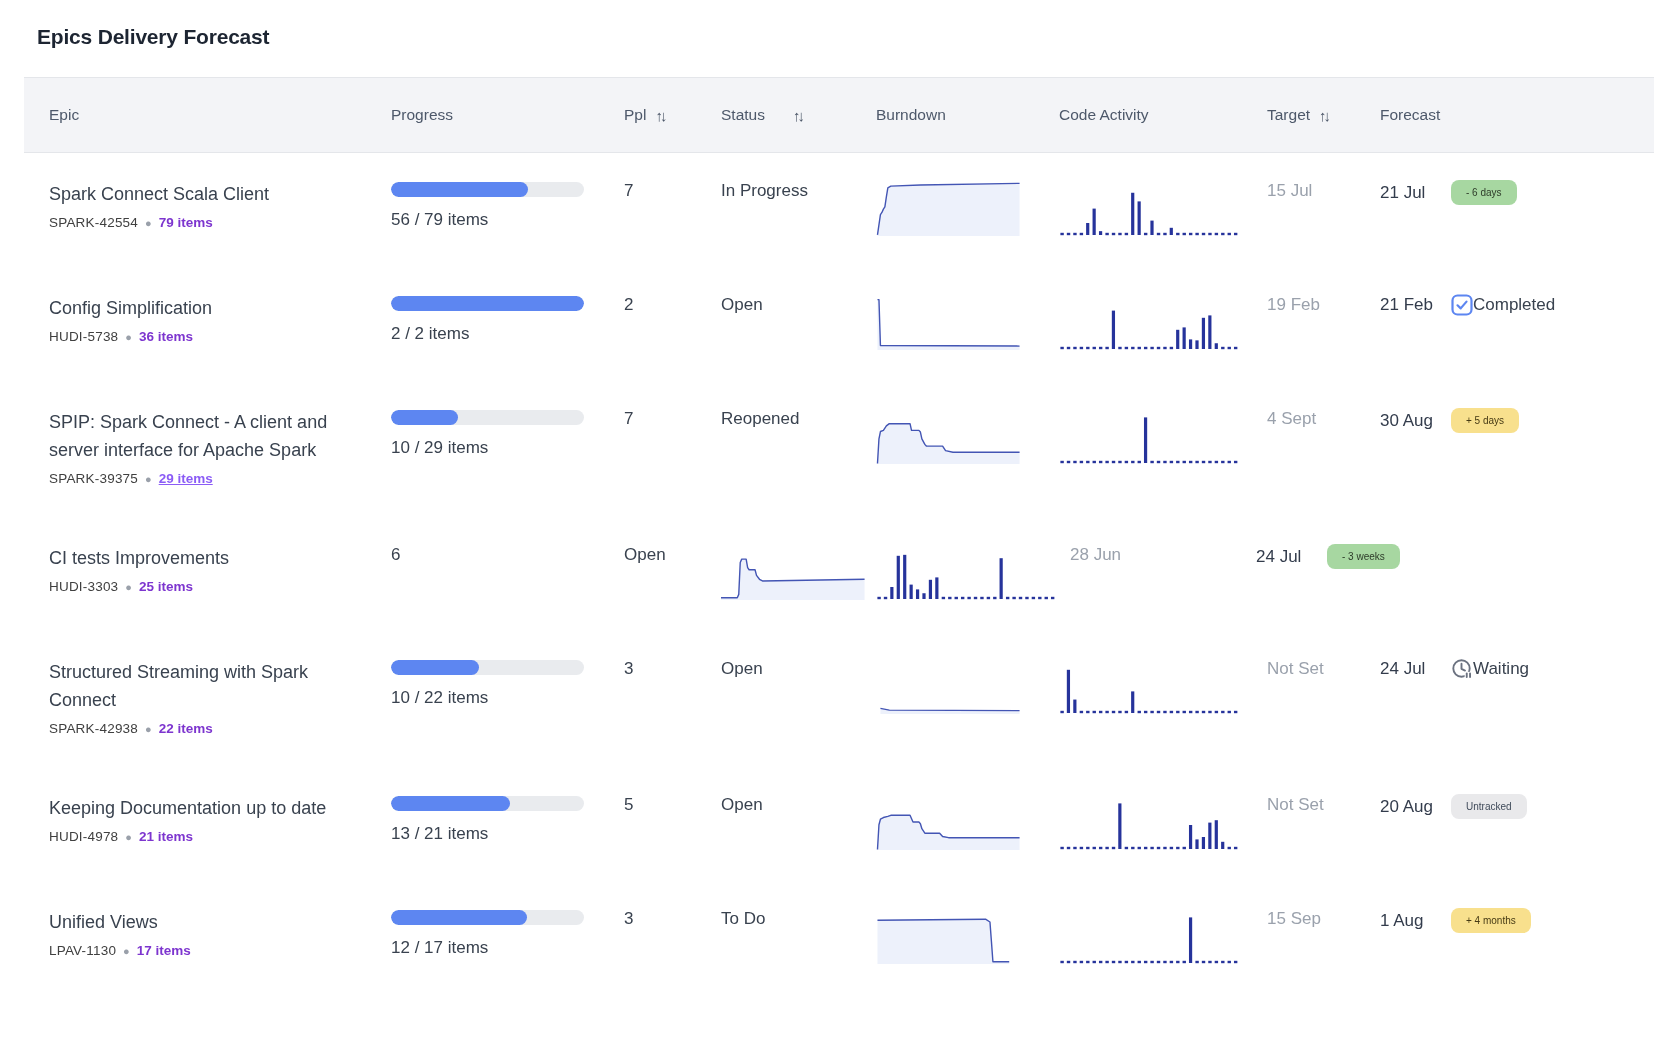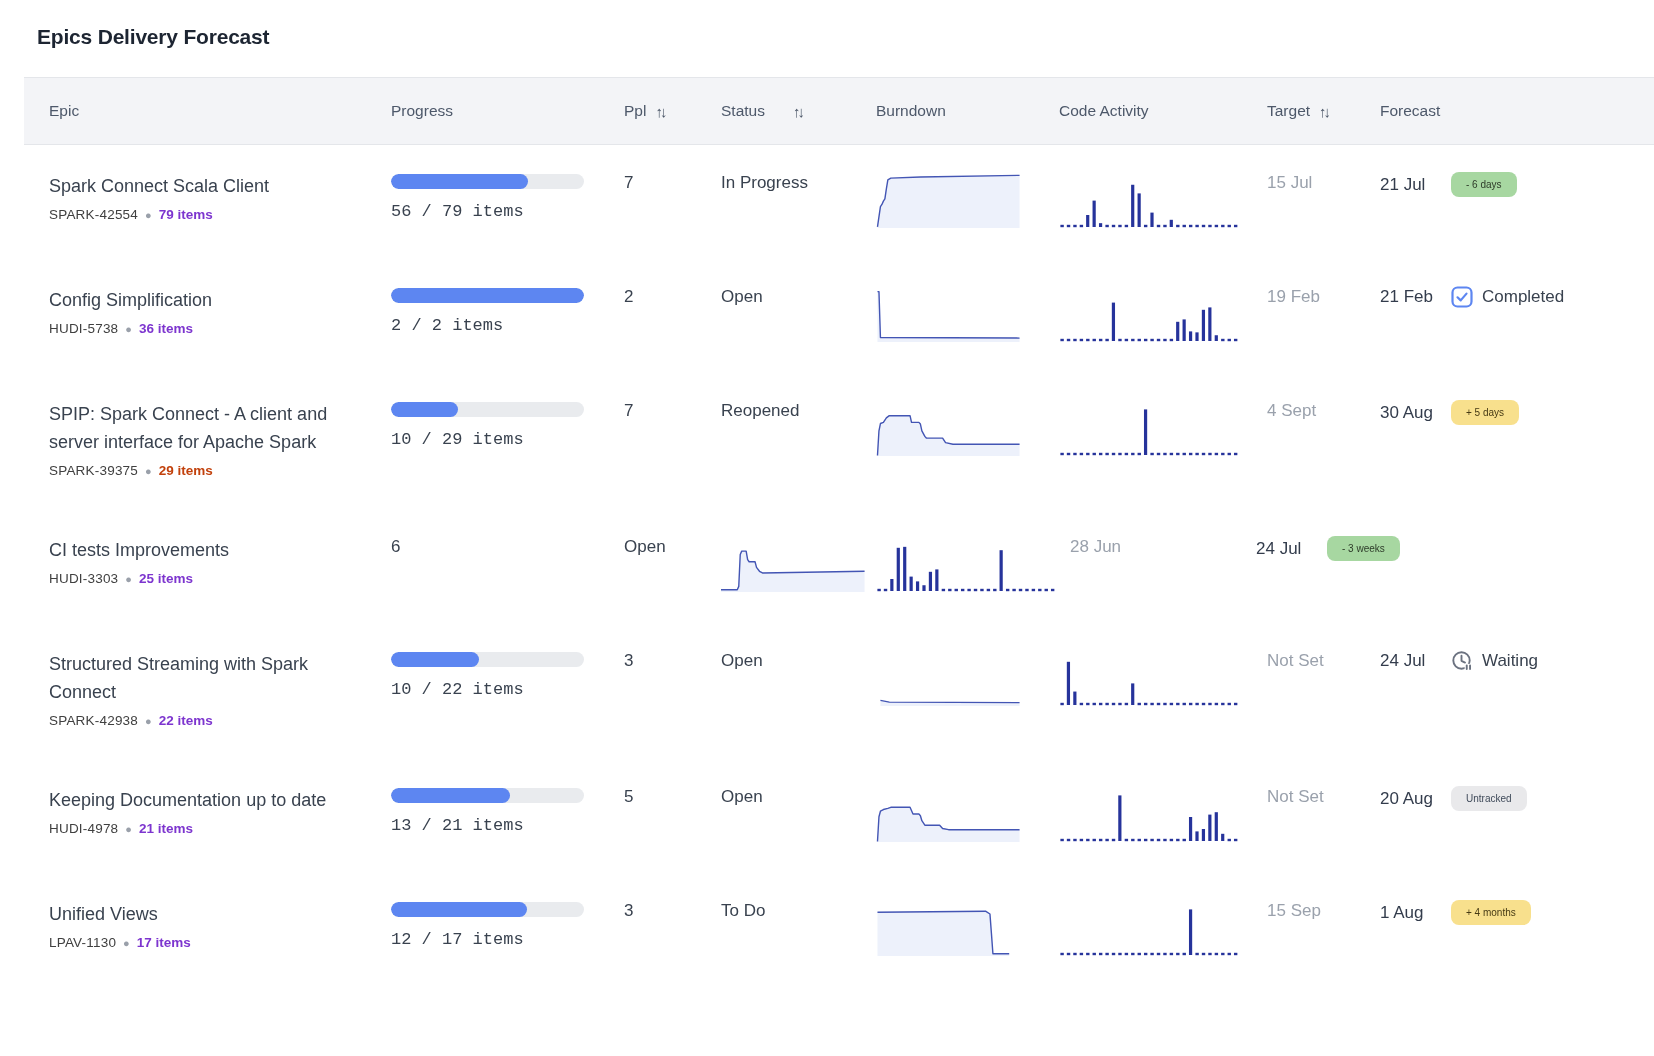--- a/index.html
+++ b/index.html
@@ -11,21 +11,21 @@
     font-size:21px; font-weight:700; color:#1d2532; letter-spacing:-0.2px;
     padding:25px 0 0 13px;
   }
 
   .grid-cols {
     display:grid;
     grid-template-columns:367px 233px 97px 155px 183px 197px 124px 1fr;
   }
 
   .thead {
-    margin-top:28px; height:68px; background:#f3f4f7;
+    margin-top:28px; height:76px; background:#f3f4f7;
     border-top:1px solid #e4e6ea; border-bottom:1px solid #e4e6ea;
     align-items:center;
     font-size:15.5px; color:#4d586a;
   }
   .th { display:flex; align-items:center; }
   .th-epic { padding-left:25px; }
   .th-target { padding-left:11px; }
   .sort-icon {
     margin-left:9px; color:#4d586a; font-size:15px; letter-spacing:-3px;
     cursor:pointer; user-select:none;
@@ -37,39 +37,39 @@
   .epic-cell { padding-left:25px; padding-right:45px; }
   .epic-name { font-size:18px; line-height:28px; color:#39424f; cursor:pointer; }
   .epic-sub { margin-top:7px; font-size:13.5px; display:flex; align-items:center; gap:7px; }
   .epic-key { color:#404040; font-weight:400; letter-spacing:0.2px; }
   .epic-dot { color:#9aa0aa; font-size:11px; }
   .epic-items { font-weight:700; cursor:pointer; }
 
   .progress-cell { padding-right:40px; padding-top:2px; }
   .pbar { width:193px; height:15px; border-radius:8px; background:#e9ebee; overflow:hidden; }
   .pfill { height:100%; border-radius:8px; }
-  .plabel { margin-top:13px; font-size:17px; color:#39424f;font-family:Liberation Mono, monospace; }
+  .plabel { margin-top:13px; font-size:17px; color:#39424f; }
 
   .ppl-cell, .status-cell { font-size:17px; color:#39424f; padding-top:1px; }
 
   .burndown-cell svg { display:block; margin-top:0px; }
   .activity-cell svg { display:block; margin-top:4px; }
 
   .target-cell { font-size:17px; color:#9aa1ac; padding-left:11px; padding-top:1px; }
 
   .forecast-cell { display:flex; align-items:center; gap:17px; padding-top:0; }
   .fdate { font-size:17px; color:#333c4c; min-width:54px; }
   .badge {
     display:inline-block; padding:7px 15px; border-radius:8px;
     font-size:10px; white-space:nowrap;
   }
   .badge-ahead   { color:#2e3c2a; }
   .badge-behind  { color:#463a14; }
   .badge-untracked { color:#404b5a; }
-  .indicator { display:flex; align-items:center; gap:9px; font-size:17px; color:#39424f; }
+  .indicator { display:flex; align-items:center; gap:0; font-size:17px; color:#39424f; }
   .checkbox-icon, .clock-icon { display:inline-flex; }
 </style>
 </head>
 <body>
 
 <div class="page">
   <h1 class="page-title">Epics Delivery Forecast</h1>
 
   <div class="thead grid-cols">
     <div class="th th-epic">
@@ -231,21 +231,21 @@
           </span>
     </div>
   </div>
 
   <div class="row grid-cols">
     <div class="epic-cell">
       <div class="epic-name">SPIP: Spark Connect - A client and server interface for Apache Spark</div>
       <div class="epic-sub">
         <span class="epic-key">SPARK-39375</span>
         <span class="epic-dot">●</span>
-        <span class="epic-items" style="color: #c2410c;">29 items</span>
+        <span class="epic-items" style="color: #8b5cf6; text-decoration: underline;">29 items</span>
       </div>
     </div>
     <div class="progress-cell">
       <div class="pbar">
         <div class="pfill" style="width: 34.5%; background: rgb(93, 134, 241);"></div>
       </div>
       <div class="plabel">10 / 29 items</div>
     </div>
     <div class="ppl-cell">7</div>
     <div class="status-cell">Reopened</div>

